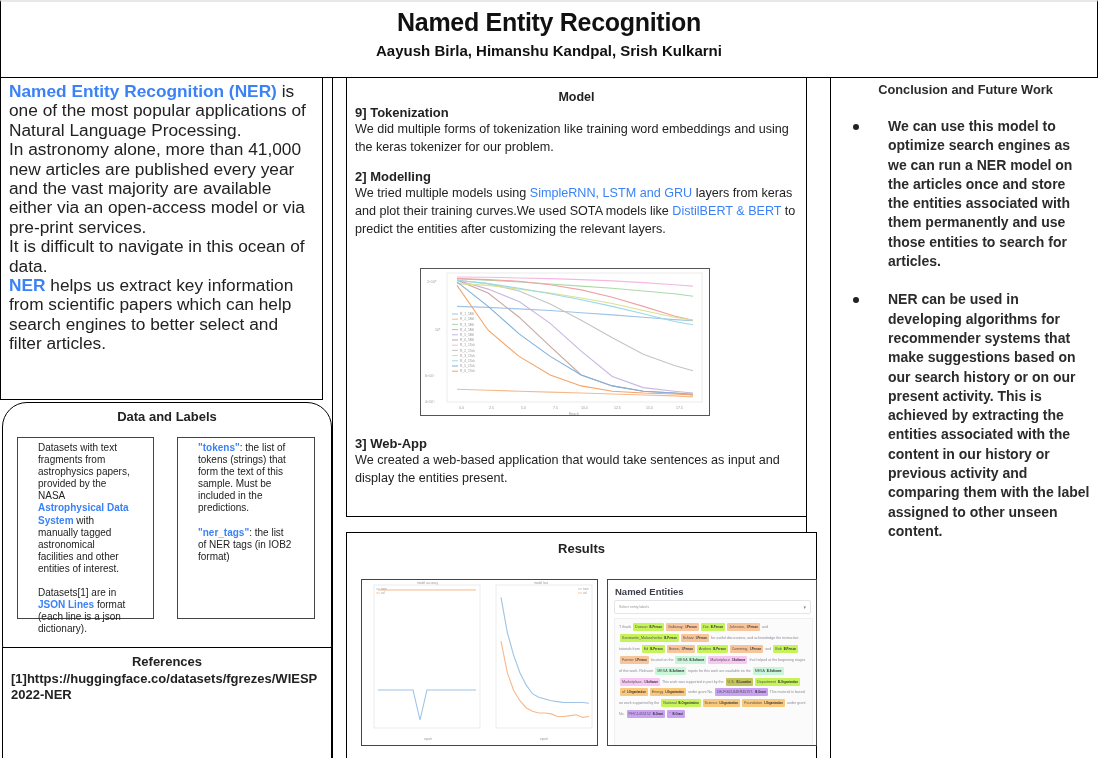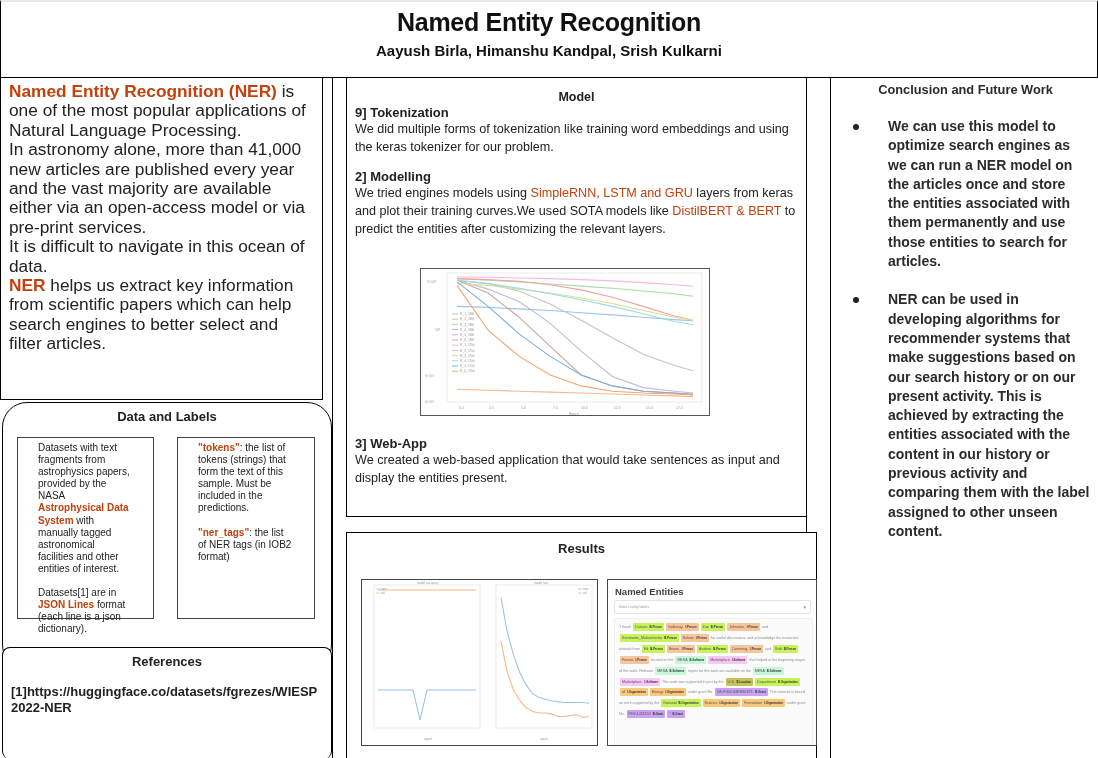--- a/index.html
+++ b/index.html
@@ -1,19 +1,19 @@
 <!DOCTYPE html>
 <html><head>
   <meta charset="utf-8">
   <style>
     * { box-sizing: border-box; margin: 0; padding: 0; }
     html, body { width: 1098px; height: 758px; overflow: hidden; background: #ffffff; }
     body { position: relative; font-family: "Liberation Sans", sans-serif; color: #1a1a1a; }
     .box { position: absolute; border: 1px solid #000; background: #fff; }
-    .red { color: #c2410c; }
+    .red { color: #3b82f6; }
     .bold { font-weight: bold; }
 
     
     #header { left: 0; top: 0; width: 1098px; height: 78px; border: 1px solid #000; border-top: 2px solid #e8e8e8; }
     #title { position: absolute; left: 0; width: 100%; top: 6px; text-align: center; font-size: 25px; font-weight: bold; color: #111; letter-spacing: -0.3px; }
     #authors { position: absolute; left: 0; width: 100%; top: 40px; text-align: center; font-size: 15px; font-weight: bold; color: #111; }
 
     
     .vline { position: absolute; width: 0; border-left: 1px solid #000; }
 
@@ -22,23 +22,23 @@
 
     
     #data-labels { left: 2px; top: 402px; width: 330px; height: 268px; border-radius: 25px; }
     #data-labels .sec-title { position: absolute; left: 0; width: 100%; top: 6px; text-align: center; font-size: 13px; font-weight: bold; color: #222; }
     .inner-box { position: absolute; border: 1px solid #444; padding: 4px 20px; font-size: 10px; line-height: 12.1px; color: #222; }
     #dl-left { left: 14px; top: 34px; width: 137px; height: 182px; }
     #dl-right { left: 174px; top: 34px; width: 138px; height: 182px; }
     .para-gap { height: 12px; }
 
     
-    #references { left: 2px; top: 647px; width: 330px; height: 112px; border-bottom: none; padding: 6px 8px; border-radius: 8px; }
+    #references { left: 2px; top: 647px; width: 330px; height: 112px; border-bottom: none; padding: 6px 8px; }
     #ref-title { text-align: center; font-size: 13px; font-weight: bold; color: #222; }
-    #ref-body { font-size: 13px; font-weight: bold; color: #222; line-height: 16px; margin-top: 15px; word-break: break-all; }
+    #ref-body { font-size: 13px; font-weight: bold; color: #222; line-height: 16px; margin-top: 2px; word-break: break-all; }
 
     
     #model { left: 346px; top: 77px; width: 461px; height: 440px; padding: 12px 8px; color: #222; }
     #model-title { text-align: center; font-size: 12.5px; font-weight: bold; }
     .sub-h { font-size: 13px; font-weight: bold; margin-top: 1px; }
     .body-t { font-size: 12.6px; line-height: 18px; }
     .gap { height: 12px; }
     #loss-chart { position: absolute; left: 73px; top: 190px; width: 290px; height: 148px; border: 1px solid #555; background: #fff; }
     #webapp { position: absolute; left: 8px; top: 357px; width: 440px; }
 
@@ -97,21 +97,21 @@
   <div id="ref-body">[1]https://huggingface.co/datasets/fgrezes/WIESP2022-NER</div>
 </div>
 
 <div id="model" class="box">
   <div id="model-title">Model</div>
   <div class="sub-h">9] Tokenization</div>
   <div class="body-t">We did multiple forms of tokenization like training word embeddings and using the keras tokenizer for our problem.</div>
   <div class="gap"></div>
   <div class="sub-h">2] Modelling</div>
   <div class="body-t">
-    <span>We tried engines models using </span><span class="red">SimpleRNN, LSTM and GRU</span><span> layers from keras and plot their training curves.We used SOTA models like </span><span class="red">DistilBERT &amp; BERT</span><span> to predict the entities after customizing the relevant layers.</span>
+    <span>We tried multiple models using </span><span class="red">SimpleRNN, LSTM and GRU</span><span> layers from keras and plot their training curves.We used SOTA models like </span><span class="red">DistilBERT &amp; BERT</span><span> to predict the entities after customizing the relevant layers.</span>
   </div>
 
   <div id="loss-chart">
     <svg width="288" height="146" viewBox="0 0 288 146">
       <rect x="26" y="4" width="255" height="129" fill="#fff" stroke="#ddd" stroke-width="0.6"></rect>
       <g fill="#999" font-size="3.5" font-family="Liberation Sans, sans-serif">
         <text x="6" y="14">2×10⁰</text>
           <text x="14" y="62">10⁰</text>
           <text x="4" y="108">6×10⁻¹</text>
           <text x="4" y="134">4×10⁻¹</text>

